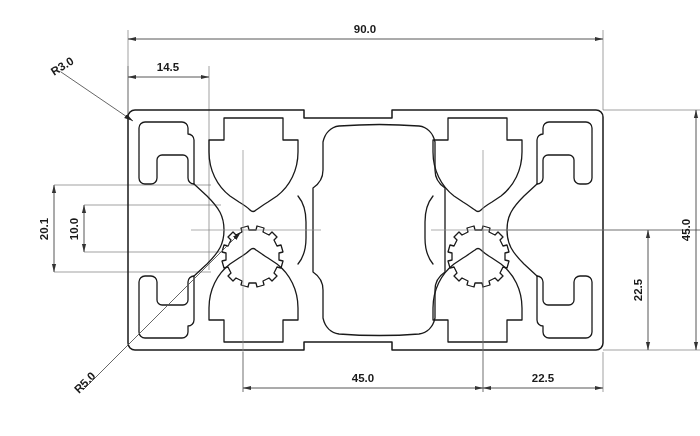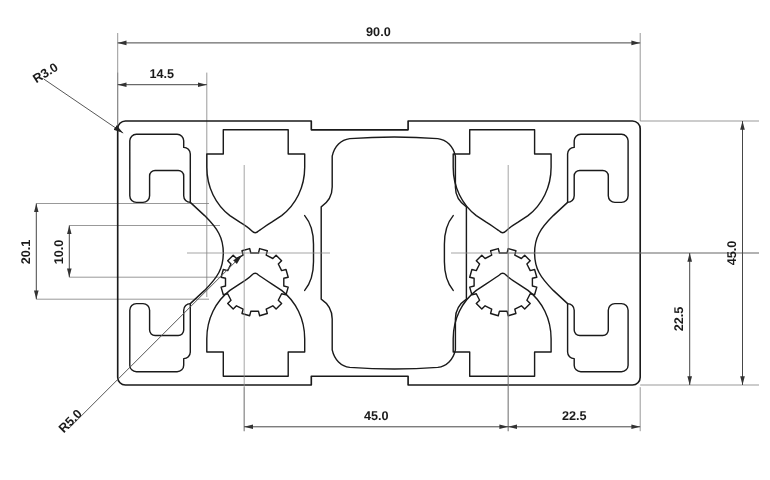--- a/index.html
+++ b/index.html
@@ -1,18 +1,18 @@
 <!DOCTYPE html>
 <html><head>
 <meta charset="utf-8">
 <style>
   html,body{margin:0;padding:0;background:#ffffff;}
   body{width:700px;height:436px;overflow:hidden;
        font-family:"Liberation Sans", sans-serif;}
-  #stage{position:relative;width:601px;height:436px;background:#fff;}
+  #stage{position:relative;width:601px;height:436px;background:#fff;margin-left:21px;}
   svg{display:block;}
   .dimtext{font-family:"Liberation Sans", sans-serif;font-size:11.5px;font-weight:bold;fill:#1a1a1a;}
   .radtext{font-family:"Liberation Sans", sans-serif;font-size:11.5px;font-weight:bold;fill:#1a1a1a;}
 </style>
 </head>
 <body>
 
 <div id="stage">
 <svg width="700" height="436" viewBox="0 0 700 436">
 

